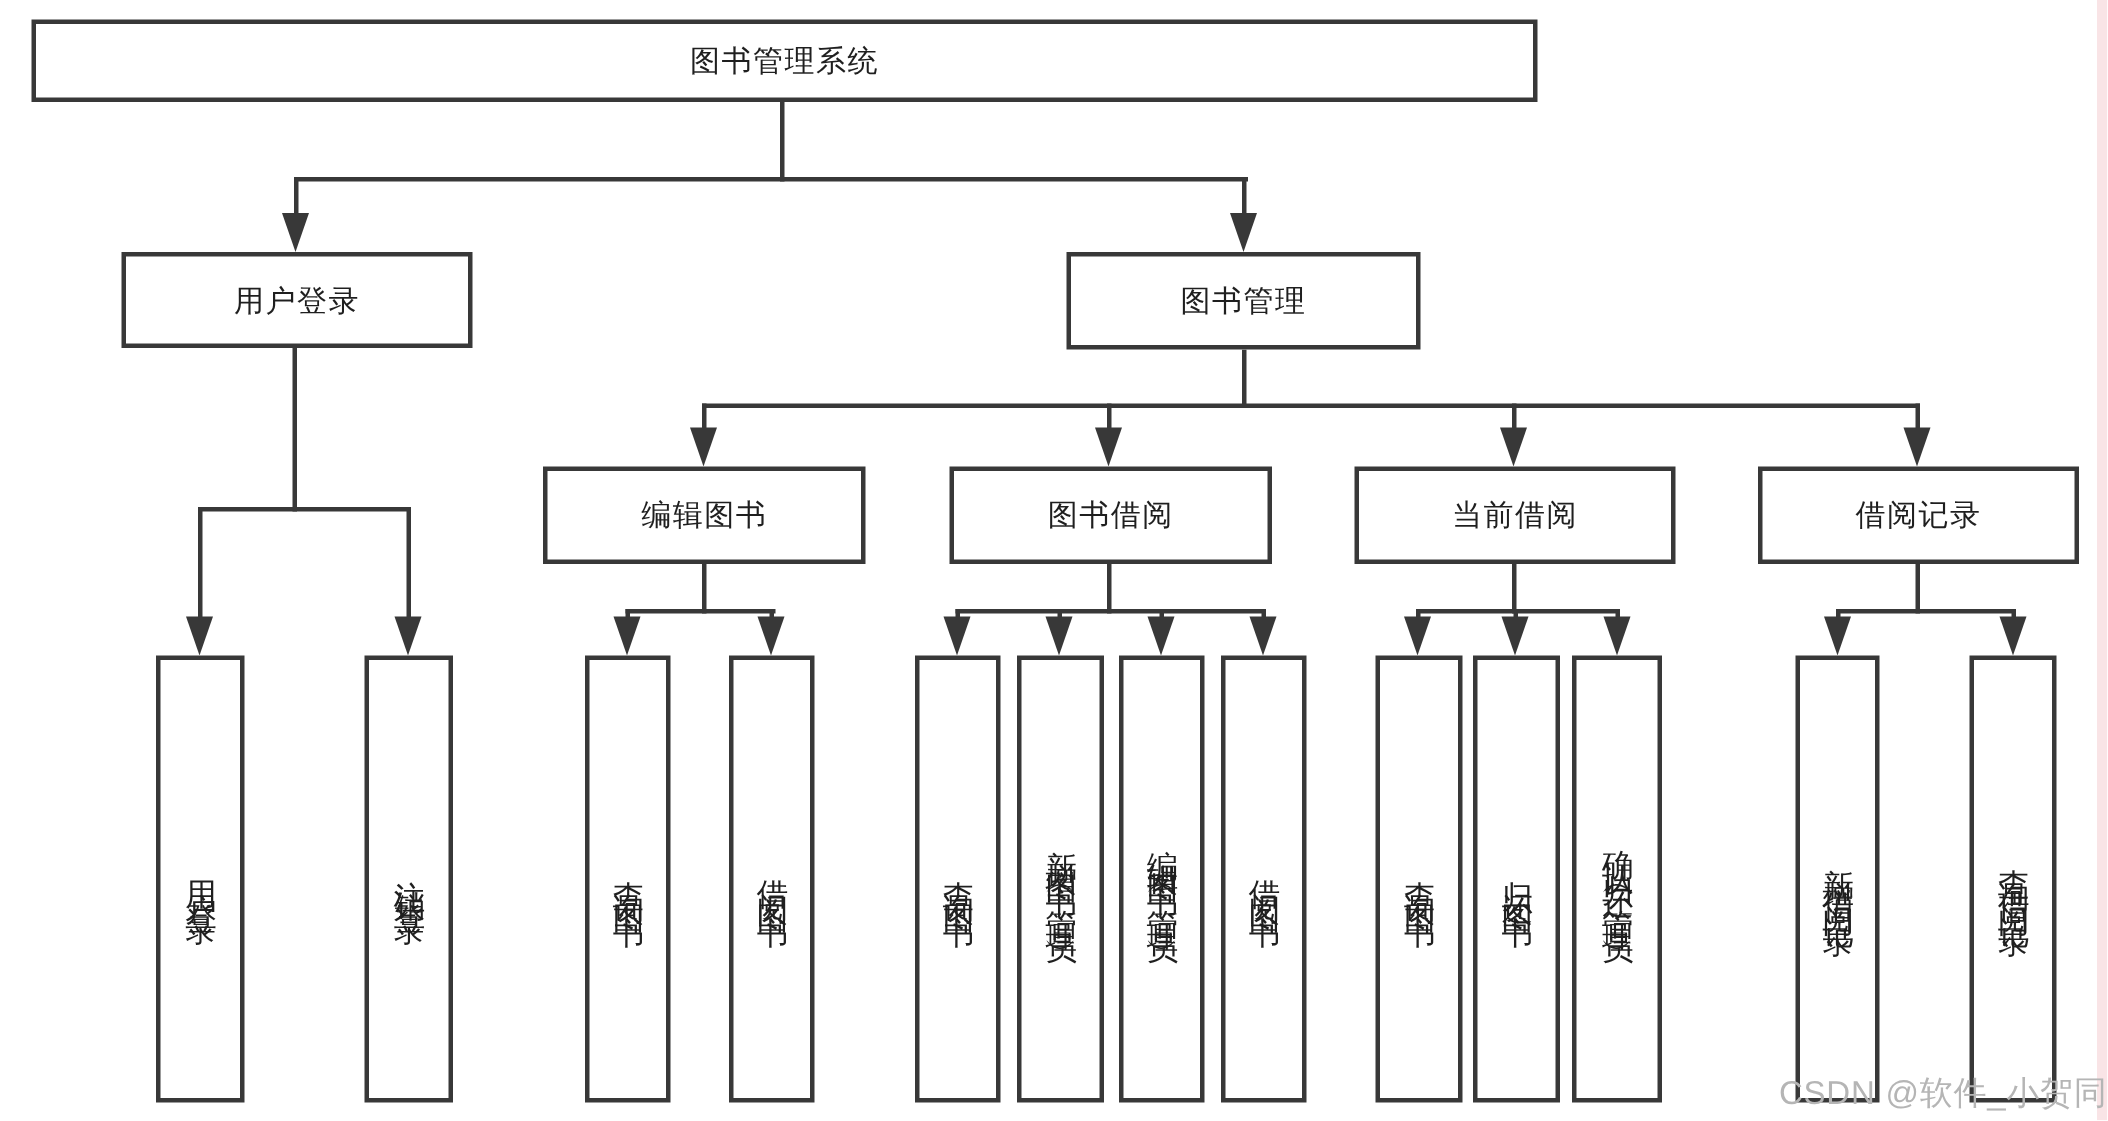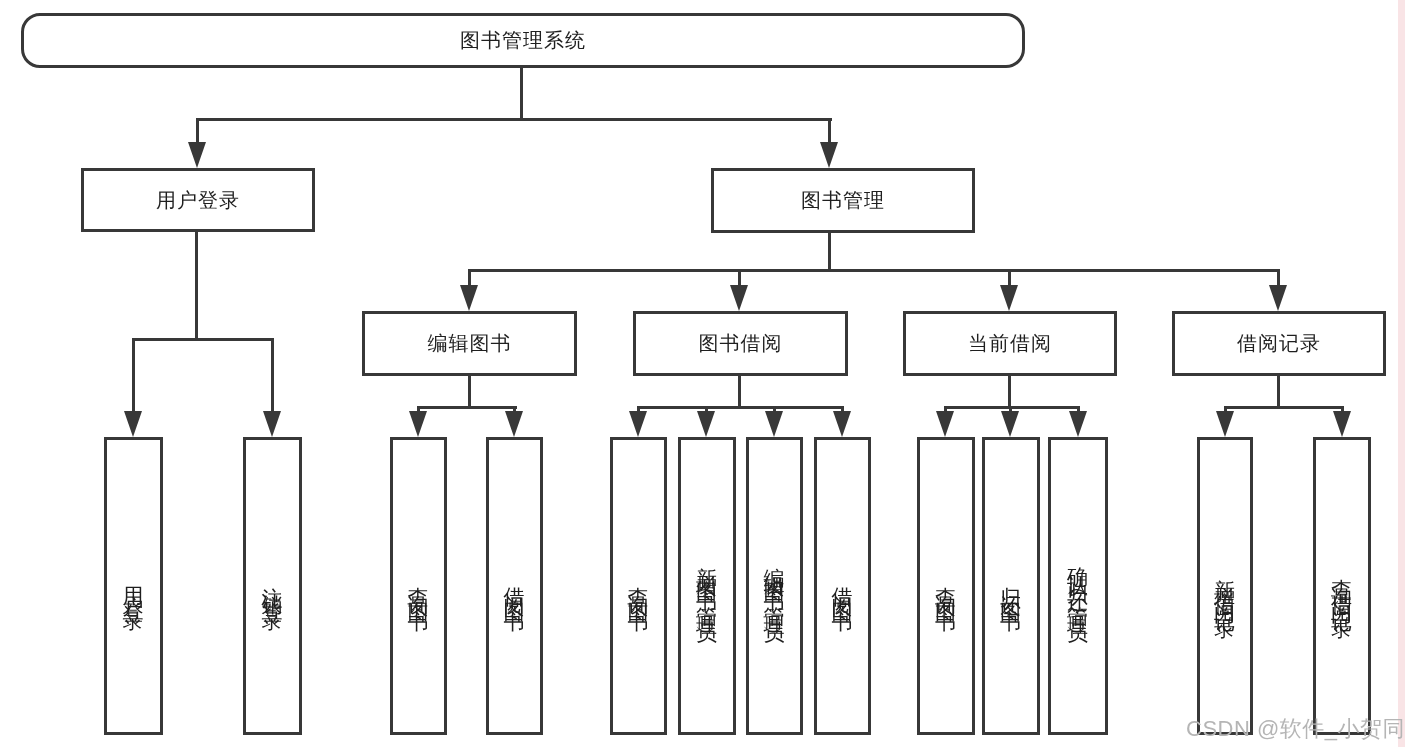--- a/index.html
+++ b/index.html
@@ -60,31 +60,31 @@
     background: #f8dfe2;
     opacity: 0.85;
     z-index: 1;
   }
 </style>
 </head>
 <body>
 
 <div id="canvas">
 
-  <div class="box hbox" style="left:21px; top:13px; width:1004px; height:55px;border-radius:19px;">图书管理系统</div>
+  <div class="box hbox" style="left:21px; top:13px; width:1004px; height:55px;">图书管理系统</div>
 
   <div class="line" style="left:520px; top:68px; width:3px; height:53px;"></div>
   <div class="line" style="left:196px; top:118px; width:636px; height:3px;"></div>
   <div class="line" style="left:196px; top:118px; width:3px; height:28px;"></div>
   <div class="arrowhead" style="left:188px; top:142px;"></div>
   <div class="line" style="left:828px; top:118px; width:3px; height:28px;"></div>
   <div class="arrowhead" style="left:820px; top:142px;"></div>
 
   <div class="box hbox" style="left:81px; top:168px; width:234px; height:64px;">用户登录</div>
-  <div class="box hbox" style="left:711px; top:168px; width:264px; height:65px;">图书管理</div>
+  <div class="box hbox" style="left:711px; top:168px; width:236px; height:65px;">图书管理</div>
 
   <div class="line" style="left:195px; top:232px; width:3px; height:109px;"></div>
   <div class="line" style="left:132px; top:338px; width:142px; height:3px;"></div>
   <div class="line" style="left:132px; top:338px; width:3px; height:76px;"></div>
   <div class="arrowhead" style="left:124px; top:411px;"></div>
   <div class="line" style="left:271px; top:338px; width:3px; height:76px;"></div>
   <div class="arrowhead" style="left:263px; top:411px;"></div>
 
   <div class="line" style="left:828px; top:233px; width:3px; height:39px;"></div>
   <div class="line" style="left:468px; top:269px; width:812px; height:3px;"></div>

